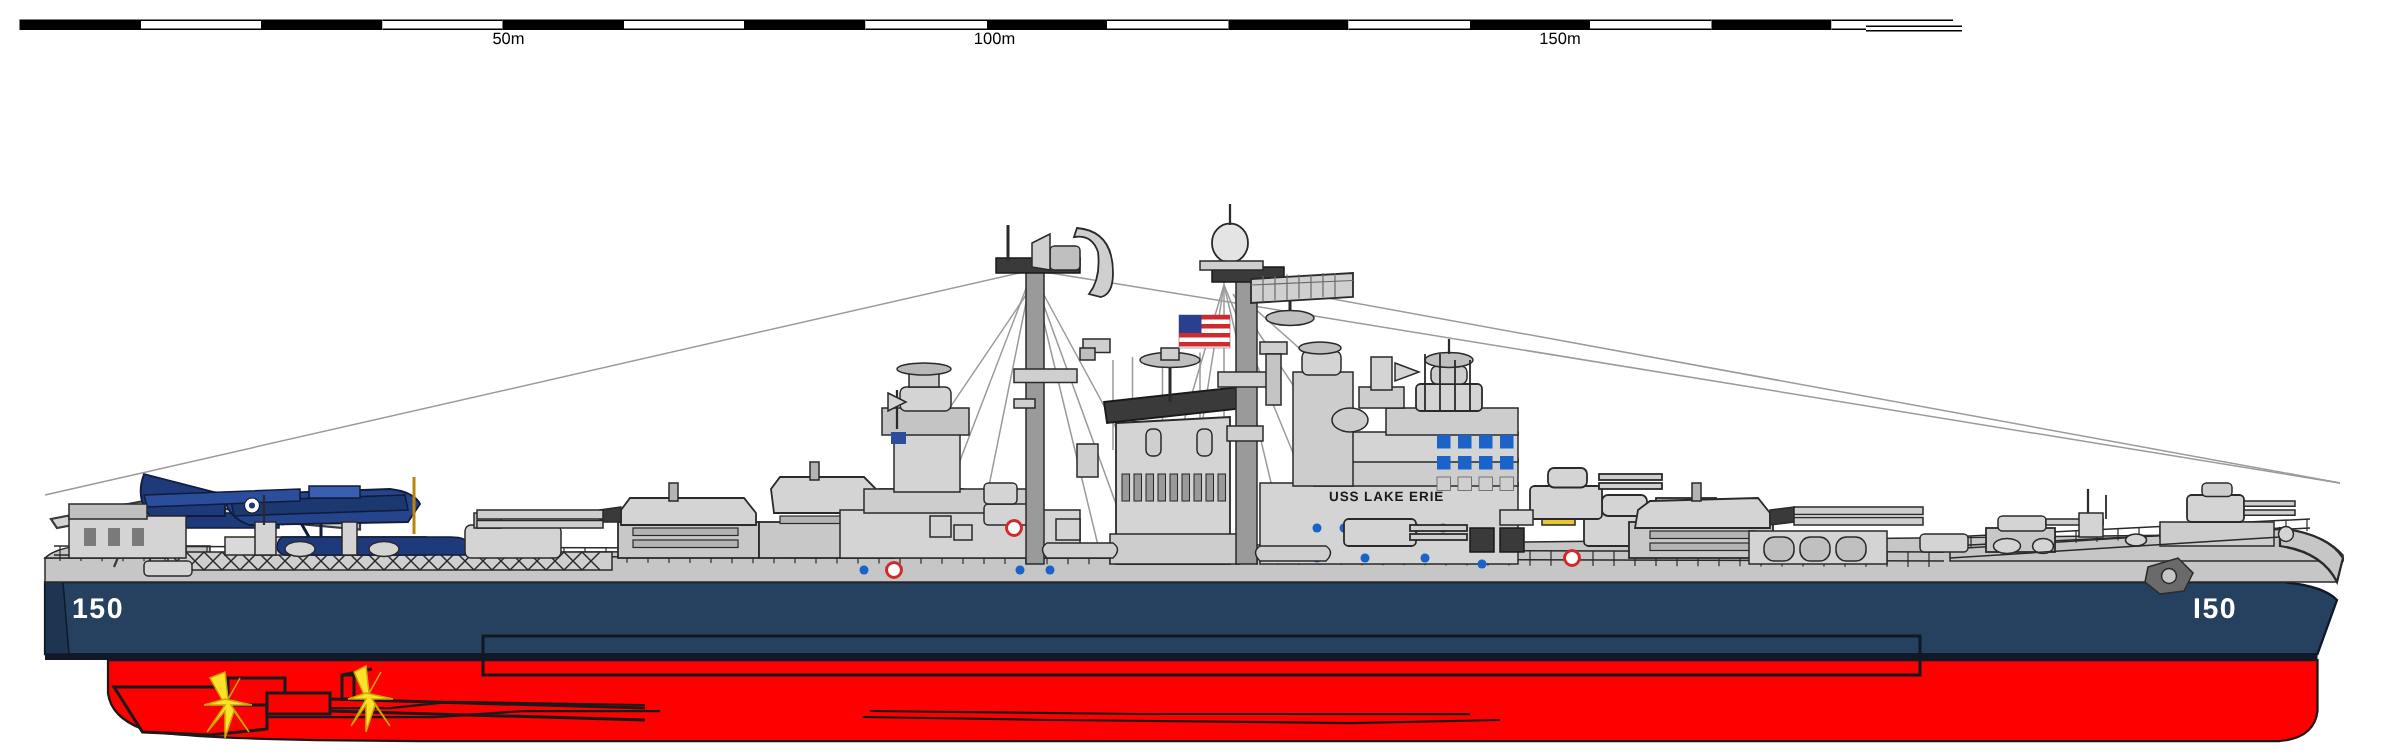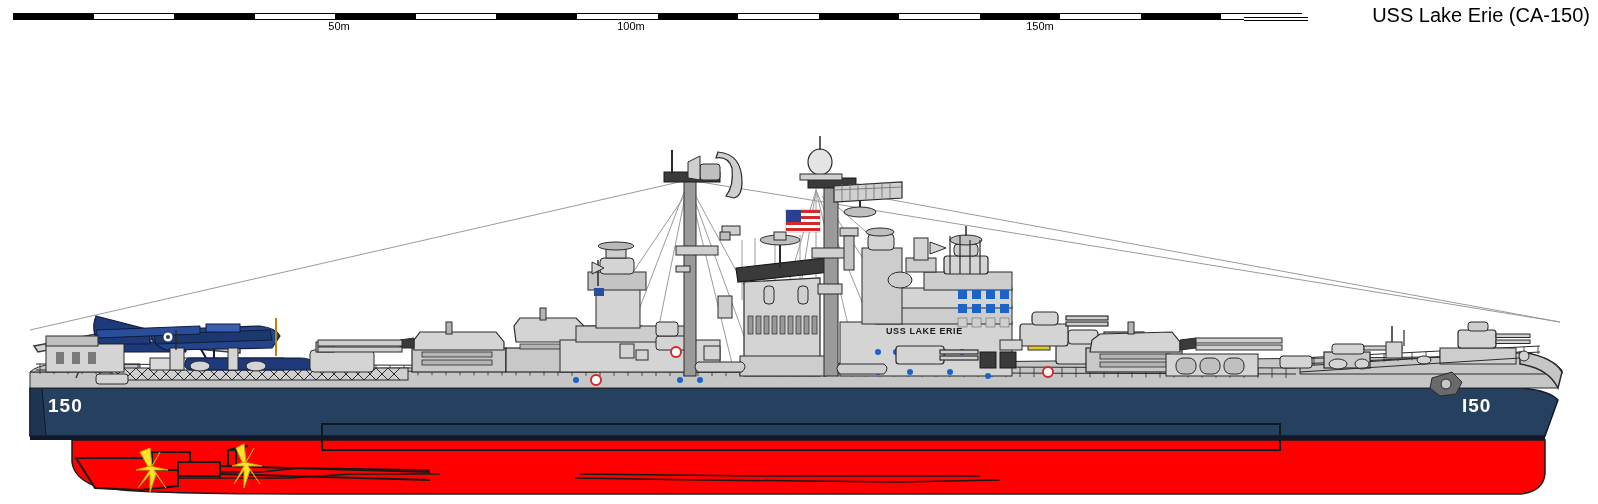--- a/index.html
+++ b/index.html
@@ -34,26 +34,25 @@
       <div class="sb-seg sb-white" style="left: 576.938px; width: 80.5625px;"></div>
       <div class="sb-seg sb-black" style="left: 657.5px; width: 80.5625px;"></div>
       <div class="sb-seg sb-white" style="left: 738.062px; width: 80.5625px;"></div>
       <div class="sb-seg sb-black" style="left: 818.625px; width: 80.5625px;"></div>
       <div class="sb-seg sb-white" style="left: 899.188px; width: 80.5625px;"></div>
       <div class="sb-seg sb-black" style="left: 979.75px; width: 80.5625px;"></div>
       <div class="sb-seg sb-white" style="left: 1060.31px; width: 80.5625px;"></div>
       <div class="sb-seg sb-black" style="left: 1140.88px; width: 80.5625px;"></div>
       <div class="sb-seg sb-white" style="left: 1221.44px; width: 80.5625px;"></div>
       <div class="sb-label" style="left: 339px;">50m</div>
-      <div class="sb-label" style="left: 631px;">100m</div>
+      <div class="sb-label" style="left: 663px;">100m</div>
       <div class="sb-label" style="left: 1040px;">150m</div>
     </div>
 
   <div id="title-rule"></div>
-  <div id="title">USS Lake Erie (CA-150)</div>
 
   <svg id="shipsvg" viewBox="0 0 1598 504">
     <defs>
       <g id="railing">
         <rect x="0" y="0" width="100" height="11" fill="none" stroke="#2a2a2a" stroke-width="1"></rect>
       </g>
     </defs>
 
     <g stroke="#9a9a9a" stroke-width="1" fill="none">
       <line x1="30" y1="330" x2="688" y2="180"></line>

